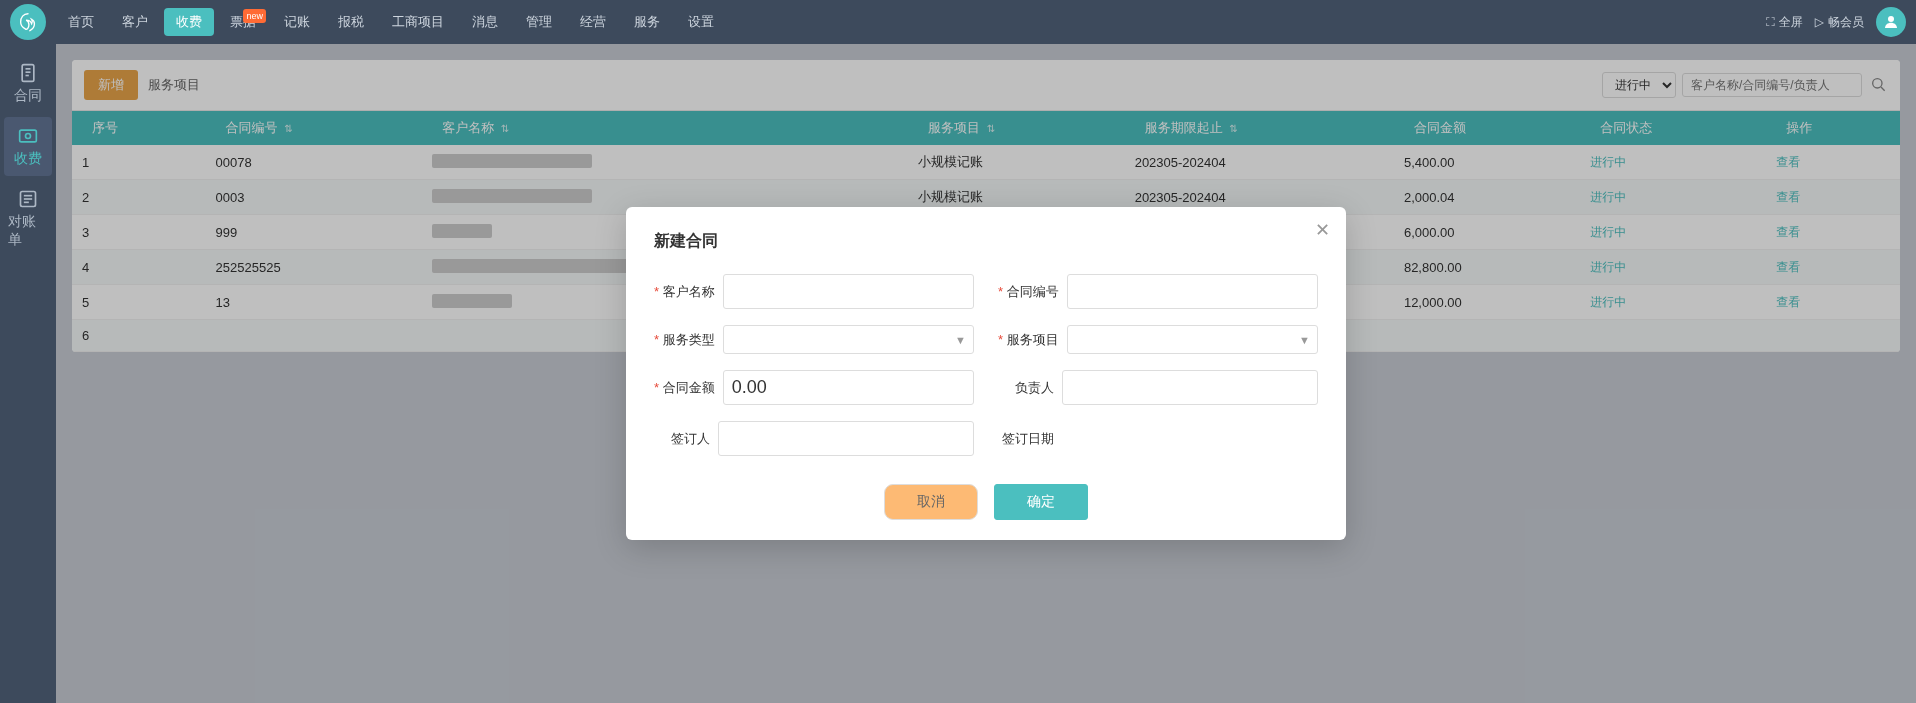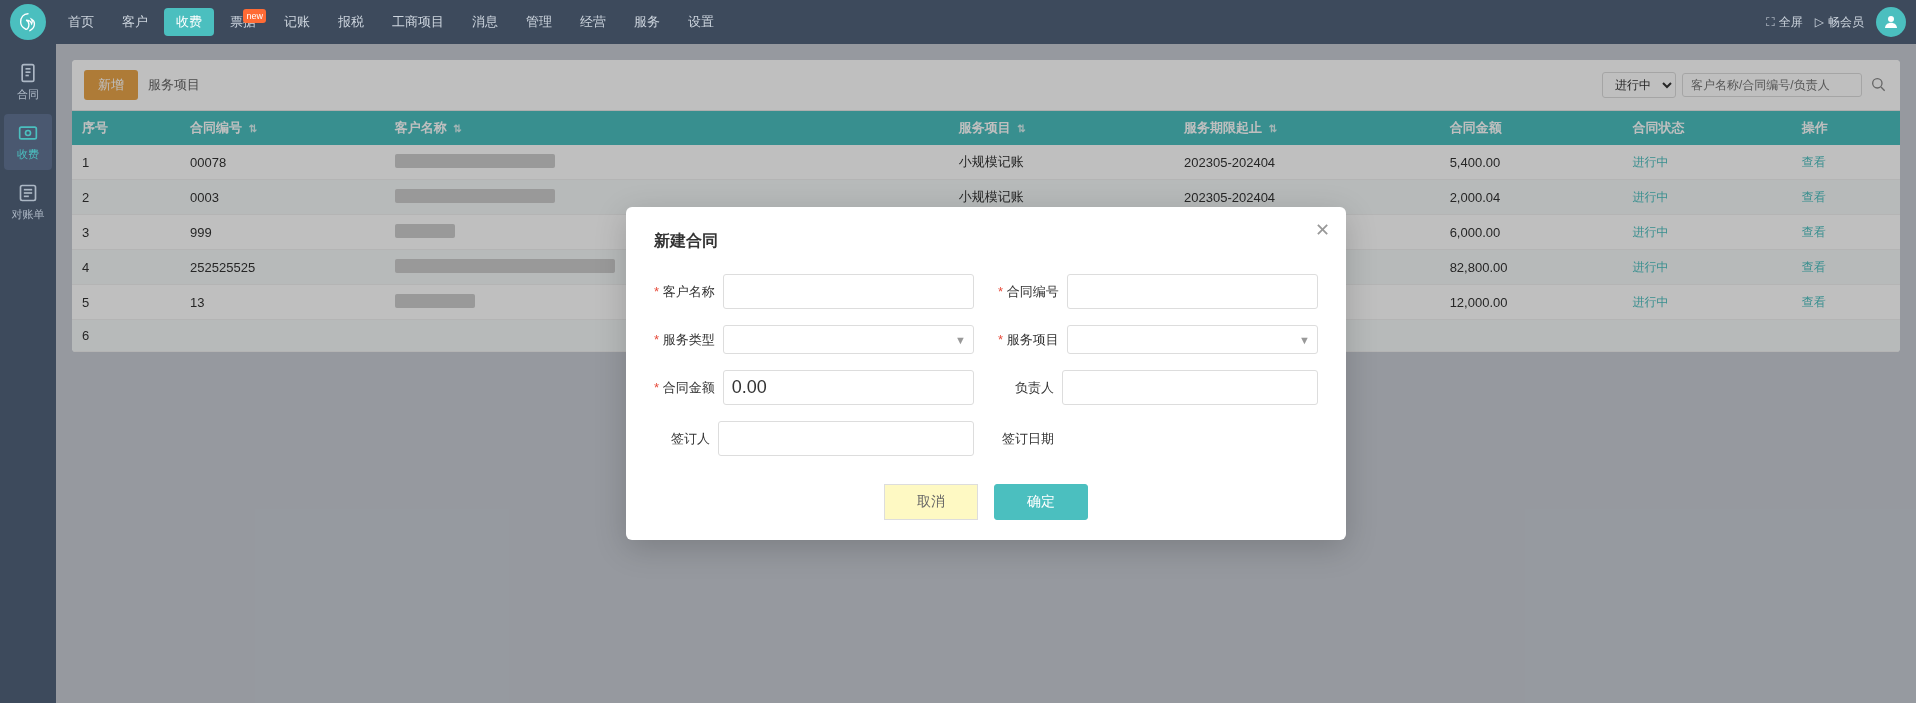--- a/index.html
+++ b/index.html
@@ -95,21 +95,21 @@
     .sidebar-item {
       width: 48px;
       padding: 8px 4px;
       display: flex;
       flex-direction: column;
       align-items: center;
       gap: 3px;
       cursor: pointer;
       border-radius: 4px;
       color: #adb8c5;
-      font-size: 11px;
+      font-size: 14px;
     }
     .sidebar-item.active { background: #4a5870; color: #4bbfbf; }
     .sidebar-icon {
       width: 22px; height: 22px;
       display: flex; align-items: center; justify-content: center;
     }
 
     
     .main-content {
       flex: 1;
@@ -183,23 +183,23 @@
     
     .contract-table {
       width: 100%;
       border-collapse: collapse;
     }
     .contract-table thead tr {
       background: #4bbfbf;
       color: #fff;
     }
     .contract-table thead th {
-      padding: 8px 10px;
+      padding: 8px 20px;
       text-align: left;
-      font-weight: bold;
+      font-weight: normal;
       font-size: 13px;
       white-space: nowrap;
     }
     .contract-table thead th.sortable {
       cursor: pointer;
     }
     .contract-table thead th .sort-arrows {
       display: inline-block;
       margin-left: 3px;
       font-size: 10px;
@@ -331,23 +331,23 @@
       font-size: 14px;
       pointer-events: none;
     }
     .dialog-footer {
       display: flex;
       justify-content: center;
       gap: 16px;
       margin-top: 28px;
     }
     .btn-cancel {
-      background: #fef9c3;
+      background: #fdba74;
       border: 1px solid #ddd;
-      border-radius: 0;
+      border-radius: 9px;
       padding: 8px 32px;
       font-size: 14px;
       color: #666;
       cursor: pointer;
     }
     .btn-confirm {
       background: #4bbfbf;
       border: 1px solid #4bbfbf;
       border-radius: 3px;
       padding: 8px 32px;

